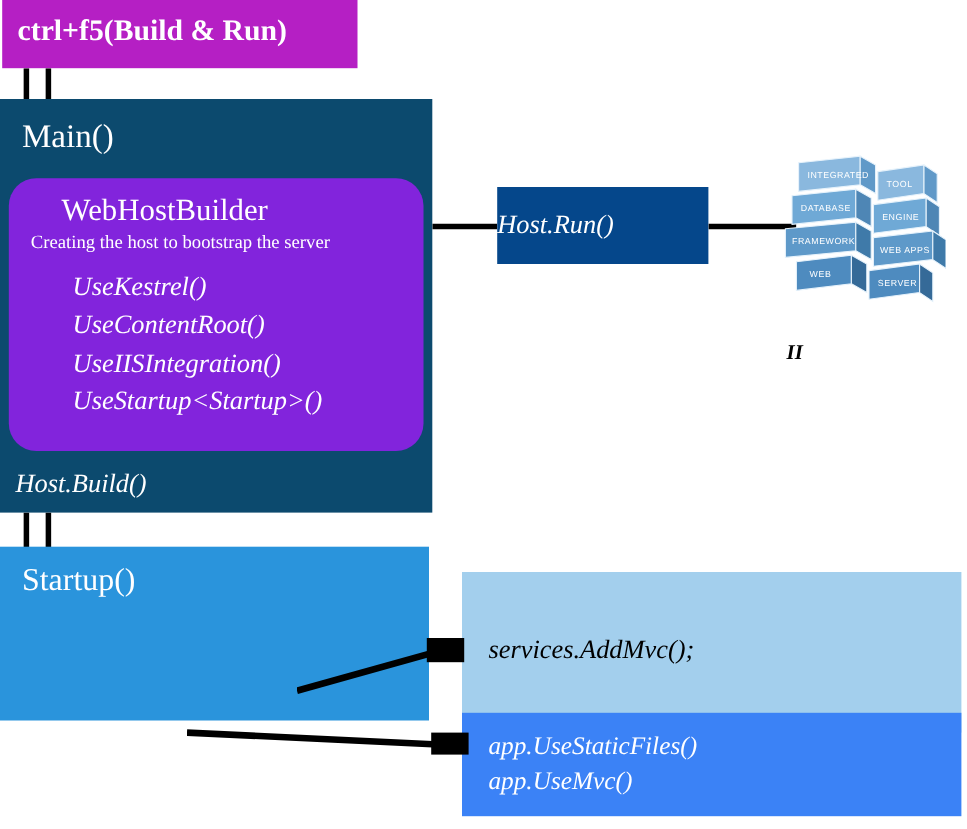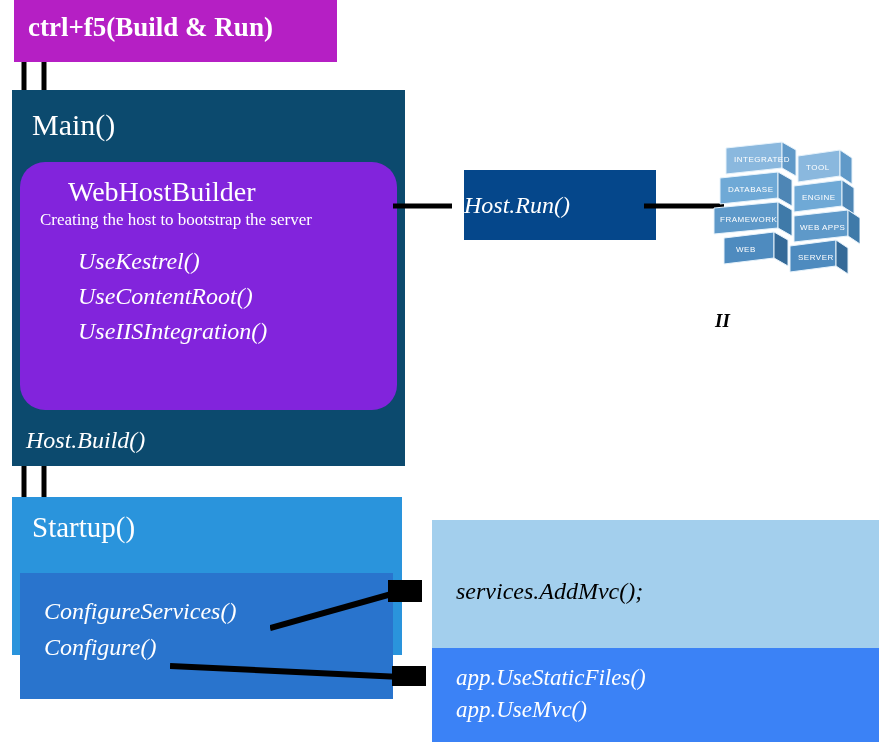--- a/index.html
+++ b/index.html
@@ -8,21 +8,20 @@
     padding: 0;
     width: 879px;
     height: 754px;
     font-family: Georgia, 'Times New Roman', serif;
     position: relative;
     background: #fff;
   }
   .box {
     position: absolute;
     color: #fff;
-    margin-left: 12px;
   }
   .ctrl-box {
     left: 2px;
     top: 0;
     width: 323px;
     height: 62px;
     background: #b51fc4;
     padding: 12px 14px;
     font-size: 27px;
     font-weight: bold;
@@ -171,20 +170,21 @@
 
 <div class="box main-box">
   <div class="main-title">Main()</div>
   <div class="wh-box">
     <div class="wh-title">WebHostBuilder</div>
     <div class="wh-sub">Creating the host to bootstrap the server</div>
     <div class="wh-methods">
       <div>UseKestrel()</div>
       <div>UseContentRoot()</div>
       <div>UseIISIntegration()</div>
+      <div>UseStartup&lt;Startup&gt;()</div>
     </div>
   </div>
   <div class="hostbuild">Host.Build()</div>
 </div>
 
 <svg class="connector" style="left:393px; top:200px;" width="59" height="12">
   <line x1="0" y1="6" x2="59" y2="6" stroke="#000" stroke-width="5"></line>
 </svg>
 
 <div class="box hostrun-box">
@@ -245,24 +245,20 @@
 </div>
 <div class="server-label">II</div>
 
 <svg class="connector" style="left:18px; top:466px;" width="40" height="54">
   <line x1="6" y1="0" x2="6" y2="54" stroke="#000" stroke-width="5"></line>
   <line x1="26" y1="0" x2="26" y2="54" stroke="#000" stroke-width="5"></line>
 </svg>
 
 <div class="box startup-box">
   <div class="startup-title">Startup()</div>
-  <div class="startup-inner">
-    <div>ConfigureServices()</div>
-    <div>Configure()</div>
-  </div>
 </div>
 
 <div class="box addmvc-box">
   <span>services.AddMvc();</span>
 </div>
 
 <div class="box config-box">
   <div>app.UseStaticFiles()</div>
   <div>app.UseMvc()</div>
 </div>

